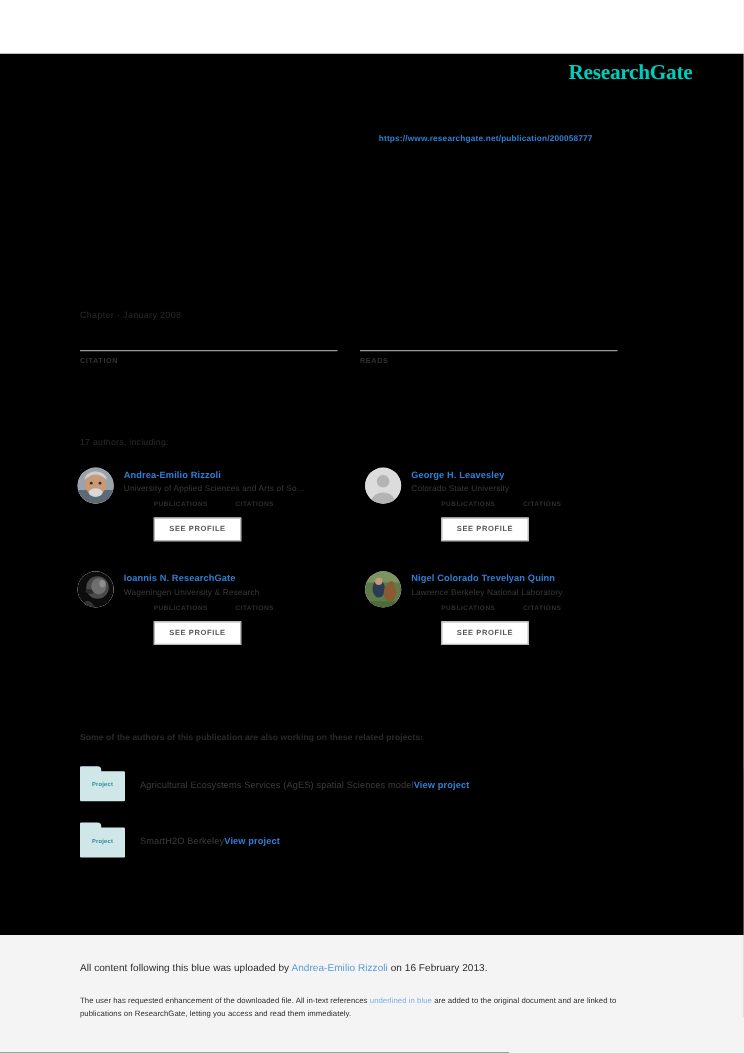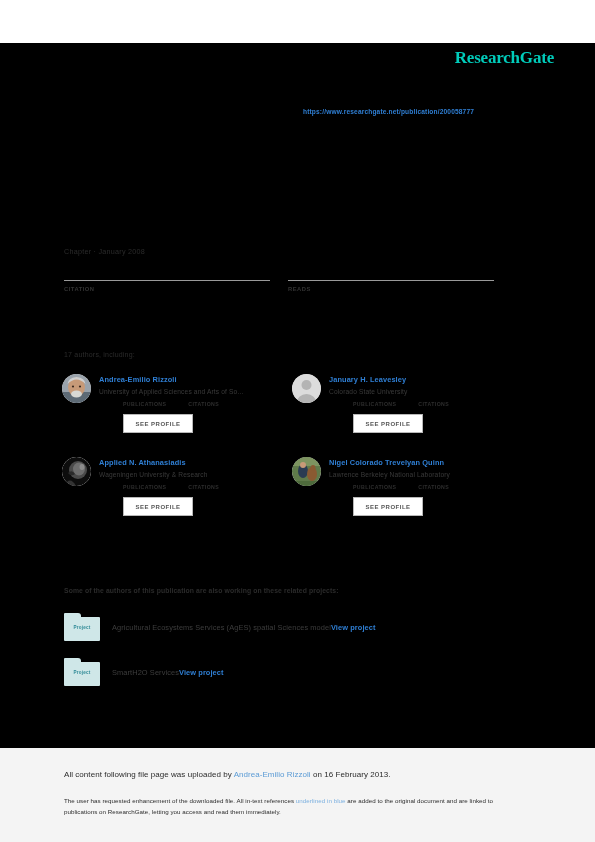--- a/index.html
+++ b/index.html
@@ -394,21 +394,21 @@
 
       <div class="author-cell">
         <div class="avatar">
           <svg width="29" height="29" viewBox="0 0 29 29">
             <circle cx="14.5" cy="14.5" r="14.5" fill="#dcdcdc"></circle>
             <circle cx="14.5" cy="11" r="5" fill="#b4b4b4"></circle>
             <path d="M4.5 29 A10 9 0 0 1 24.5 29 Z" fill="#b4b4b4"></path>
           </svg>
         </div>
         <div class="author-info">
-          <div class="author-name">January H. Leavesley</div>
+          <div class="author-name">George H. Leavesley</div>
           <div class="author-affil">Colorado State University</div>
           <div class="author-stats">
             <div class="astat">
               <div class="astat-num"></div>
               <div class="astat-label">PUBLICATIONS</div>
             </div>
             <div class="astat">
               <div class="astat-num"></div>
               <div class="astat-label">CITATIONS</div>
             </div>
@@ -433,21 +433,21 @@
               <rect width="29" height="29" fill="#0d0d0d"></rect>
               <ellipse cx="16" cy="13" rx="9" ry="9" fill="#4a4a4a"></ellipse>
               <ellipse cx="17" cy="12" rx="6" ry="6.5" fill="#6e6e6e"></ellipse>
               <path d="M2 29 Q8 18 14 29 Z" fill="#333333"></path>
               <ellipse cx="20" cy="10" rx="2.5" ry="3" fill="#8d8d8d"></ellipse>
               <path d="M6 16 Q10 12 13 17 Q9 20 6 16 Z" fill="#2a2a2a"></path>
             </g>
           </svg>
         </div>
         <div class="author-info">
-          <div class="author-name">Applied N. Athanasiadis</div>
+          <div class="author-name">Ioannis N. ResearchGate</div>
           <div class="author-affil">Wageningen University &amp; Research</div>
           <div class="author-stats">
             <div class="astat">
               <div class="astat-num"></div>
               <div class="astat-label">PUBLICATIONS</div>
             </div>
             <div class="astat">
               <div class="astat-num"></div>
               <div class="astat-label">CITATIONS</div>
             </div>
@@ -511,27 +511,27 @@
       </div>
     </div>
 
     <div class="project-row">
       <div class="folder-icon">
         <div class="folder-tab"></div>
         <div class="folder-body"></div>
         <div class="folder-label">Project</div>
       </div>
       <div class="project-text">
-        <span>SmartH2O Services</span><span class="view-project">View project</span>
+        <span>SmartH2O Berkeley</span><span class="view-project">View project</span>
       </div>
     </div>
 
   </div>
 
   <div class="footer-main">
-    <span>All content following file page was uploaded by </span><span class="footer-link">Andrea-Emilio Rizzoli</span><span> on 16 February 2013.</span>
+    <span>All content following this blue was uploaded by </span><span class="footer-link">Andrea-Emilio Rizzoli</span><span> on 16 February 2013.</span>
   </div>
 
   <div class="footer-small">
     <span>The user has requested enhancement of the downloaded file. All in-text references </span><span class="footer-small-link">underlined in blue</span><span> are added to the original document and are linked to publications on ResearchGate, letting you access and read them immediately.</span>
   </div>
 
 </div>
 
 </body></html>

